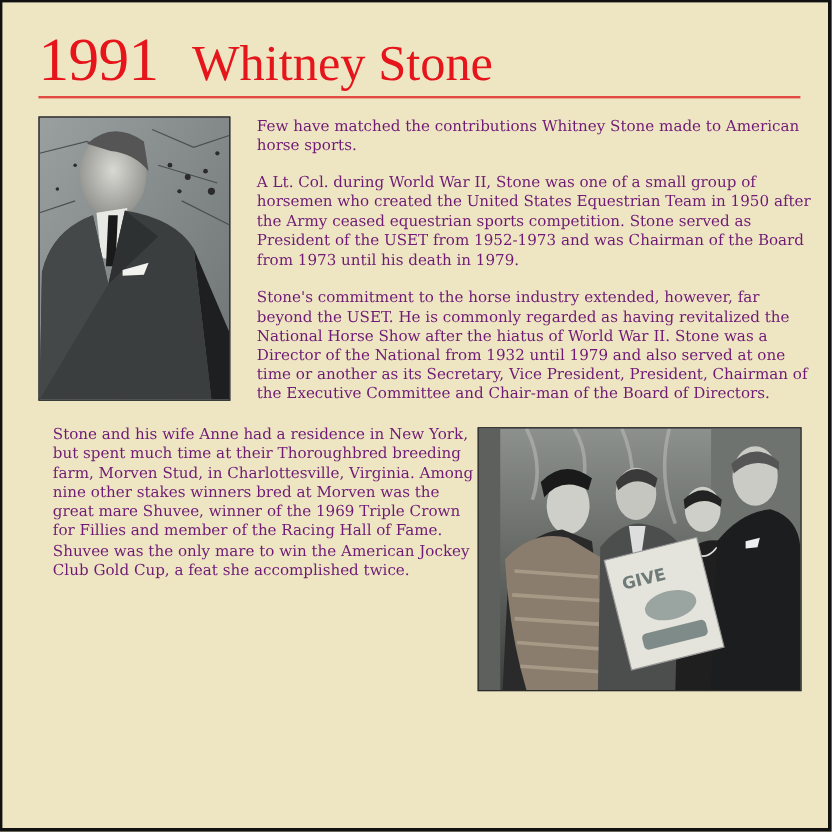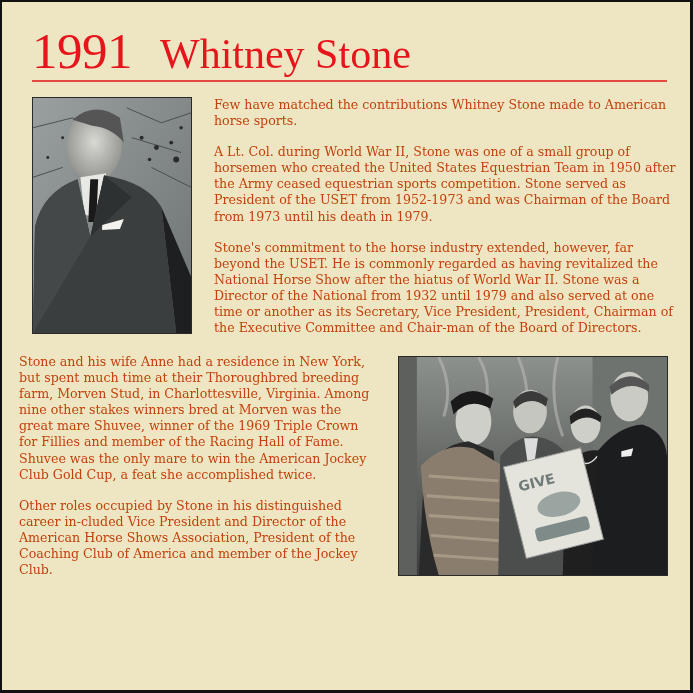--- a/index.html
+++ b/index.html
@@ -30,27 +30,27 @@
       position: absolute; box-sizing: border-box;
       border: 1px solid #2a2a2a;
       overflow: hidden;
       background: #6a6a6a;
     }
     .photo svg { display: block; width: 100%; height: 100%; }
     .photo1 { left: 30px; top: 95px; width: 160px; height: 237px; }
     .photo2 { left: 396px; top: 354px; width: 270px; height: 220px; }
     .text {
       position: absolute;
-      color: #c2410c;
+      color: #701a75;
       font-size: 12.6px;
       line-height: 16.1px;
     }
     .text p { margin: 0 0 15px 0; }
     .col-right { left: 212px; top: 95px; width: 465px; }
-    .col-left { left: 17px; top: 352px; width: 355px; }
+    .col-left { left: 42px; top: 352px; width: 355px; }
   </style>
 </head>
 <body>
 
 <div class="page">
 
   <div class="title">
     <span class="year">1991</span><span class="name">Whitney Stone</span>
   </div>
   <div class="rule"></div>
@@ -97,21 +97,20 @@
   </div>
 
   <div class="text col-right">
     <p>Few have matched the contributions Whitney Stone made to American horse sports.</p>
     <p>A Lt. Col. during World War II, Stone was one of a small group of horsemen who created the United States Equestrian Team in 1950 after the Army ceased equestrian sports competition. Stone served as President of the USET from 1952-1973 and was Chairman of the Board from 1973 until his death in 1979.</p>
     <p>Stone's commitment to the horse industry extended, however, far beyond the USET. He is commonly regarded as having revitalized the National Horse Show after the hiatus of World War II. Stone was a Director of the National from 1932 until 1979 and also served at one time or another as its Secretary, Vice President, President, Chairman of the Executive Committee and Chair-man of the Board of Directors.</p>
   </div>
 
   <div class="text col-left">
     <p>Stone and his wife Anne had a residence in New York, but spent much time at their Thoroughbred breeding farm, Morven Stud, in Charlottesville, Virginia. Among nine other stakes winners bred at Morven was the great mare Shuvee, winner of the 1969 Triple Crown for Fillies and member of the Racing Hall of Fame. Shuvee was the only mare to win the American Jockey Club Gold Cup, a feat she accomplished twice.</p>
-    <p>Other roles occupied by Stone in his distinguished career in-cluded Vice President and Director of the American Horse Shows Association, President of the Coaching Club of America and member of the Jockey Club.</p>
   </div>
 
   <div class="photo photo2">
     <svg viewBox="0 0 270 220" preserveAspectRatio="none">
       <defs>
         <linearGradient id="bg2" x1="0" y1="0" x2="0" y2="1">
           <stop offset="0" stop-color="#8d918d"></stop>
           <stop offset="1" stop-color="#3c3f3d"></stop>
         </linearGradient>
       </defs>

